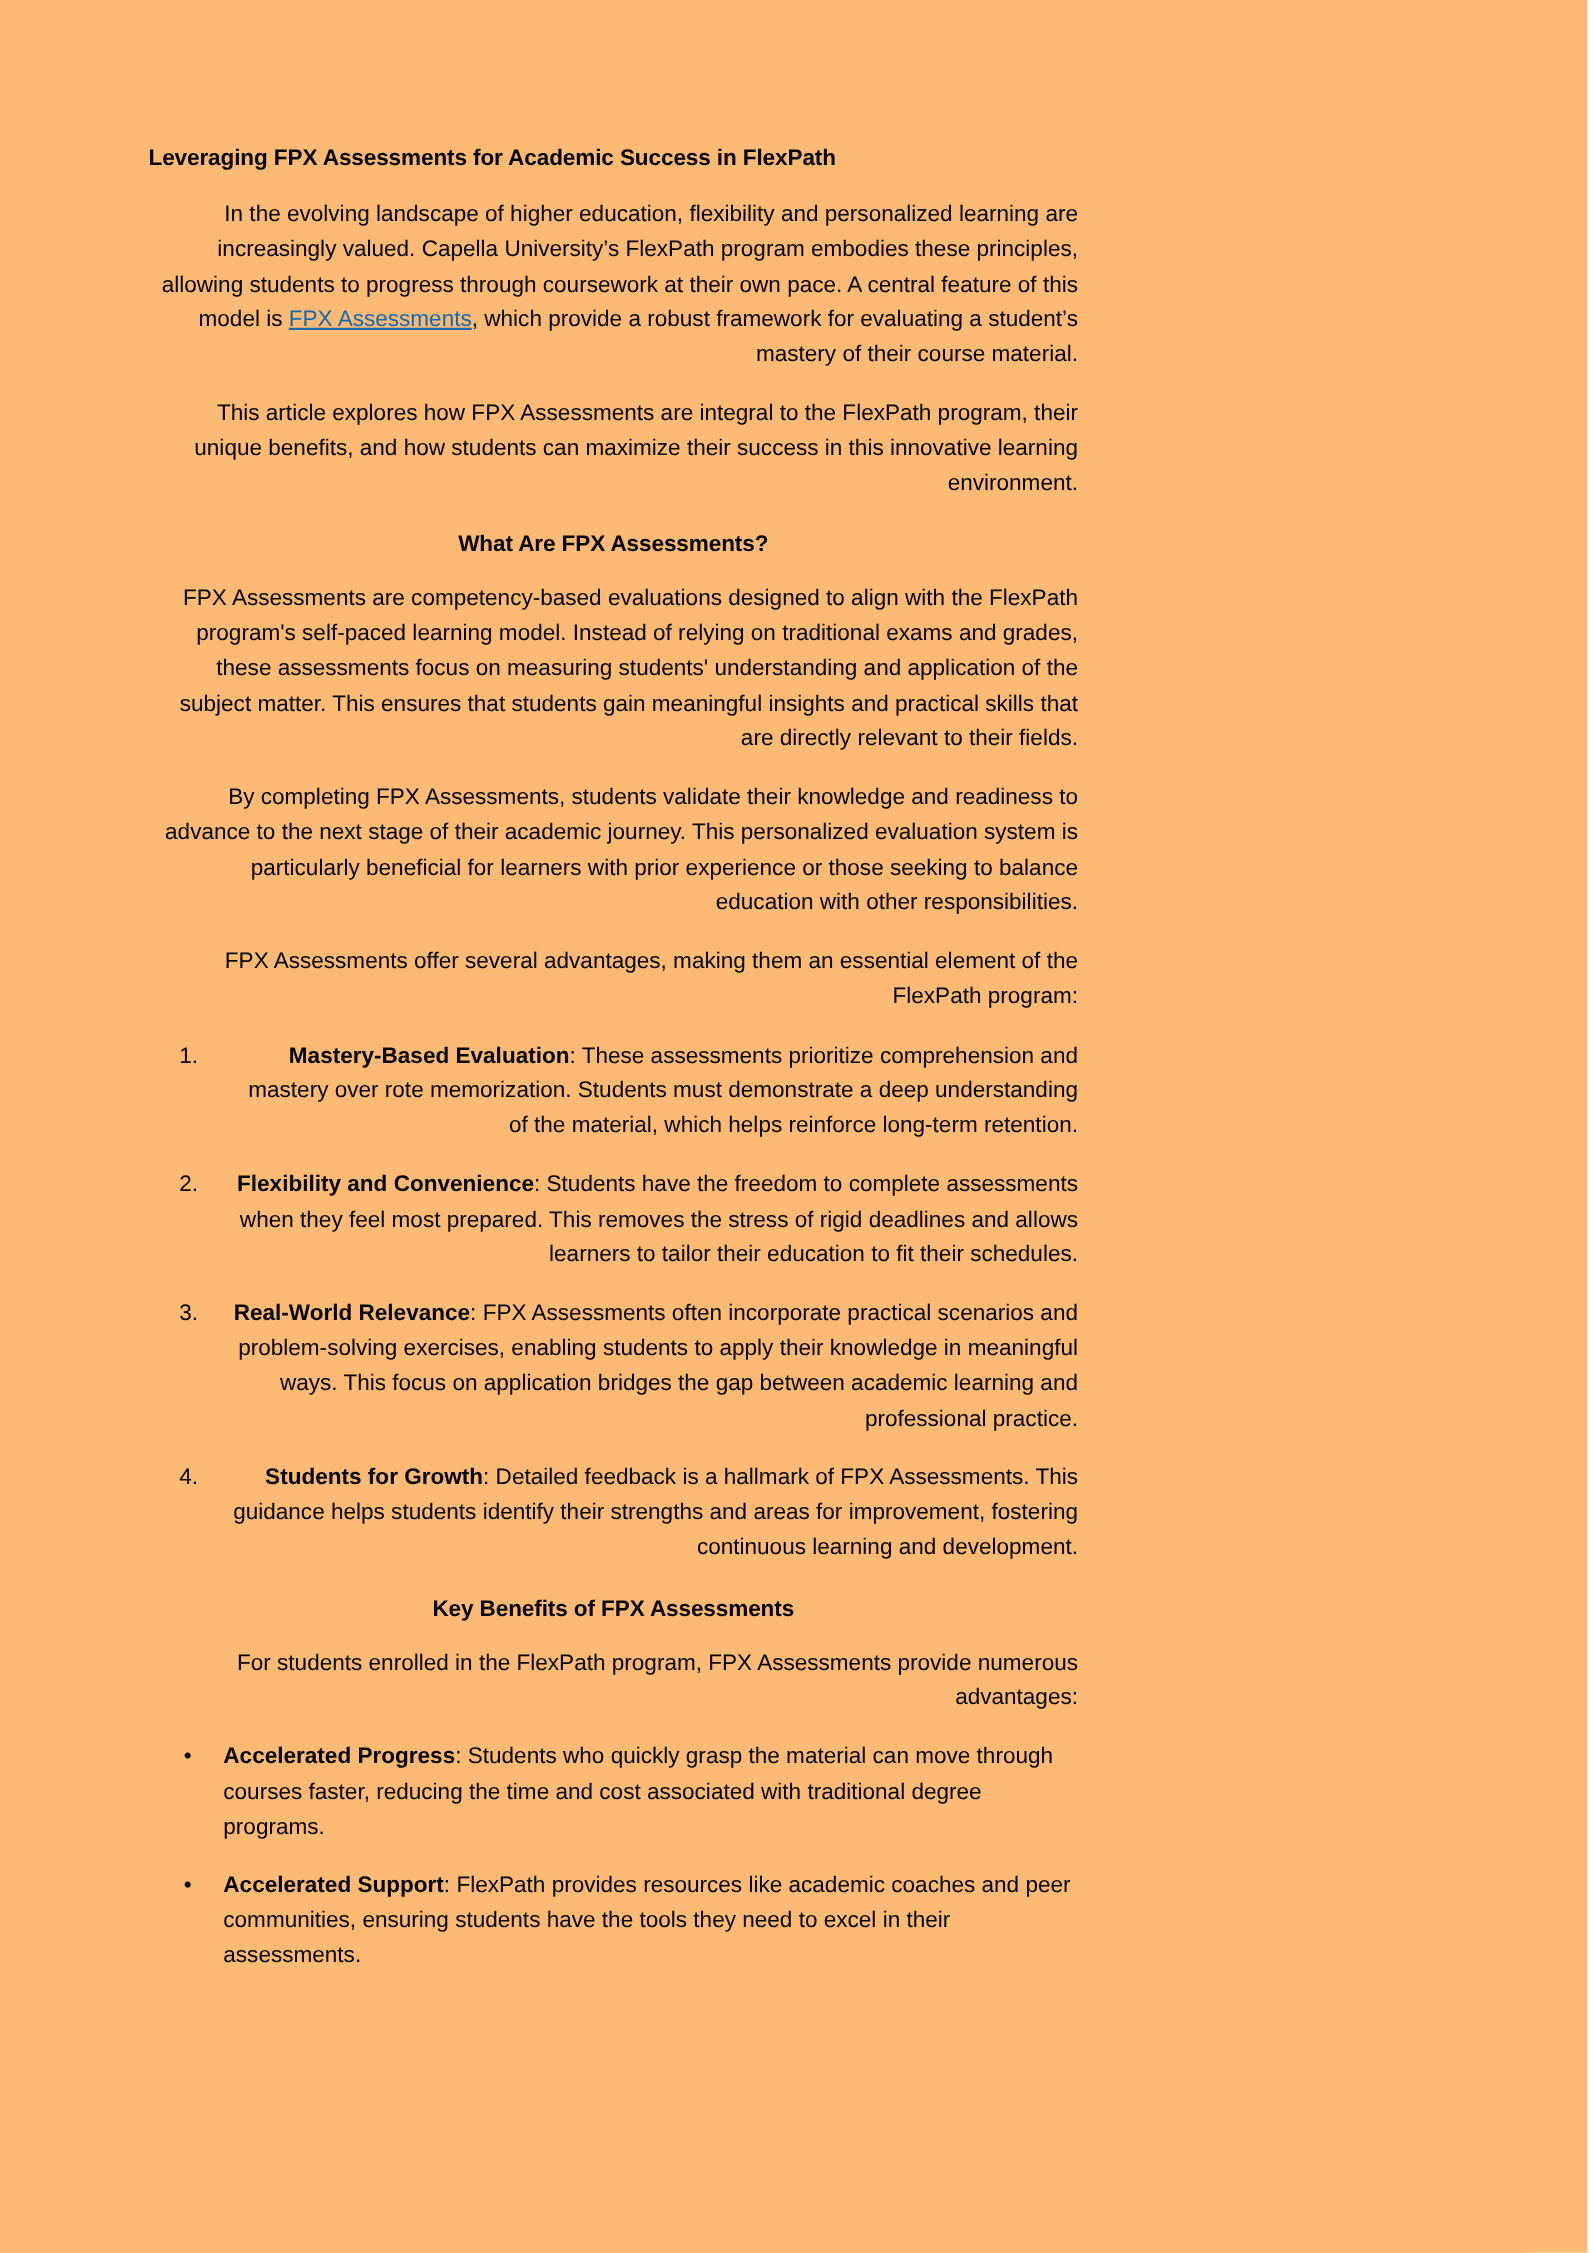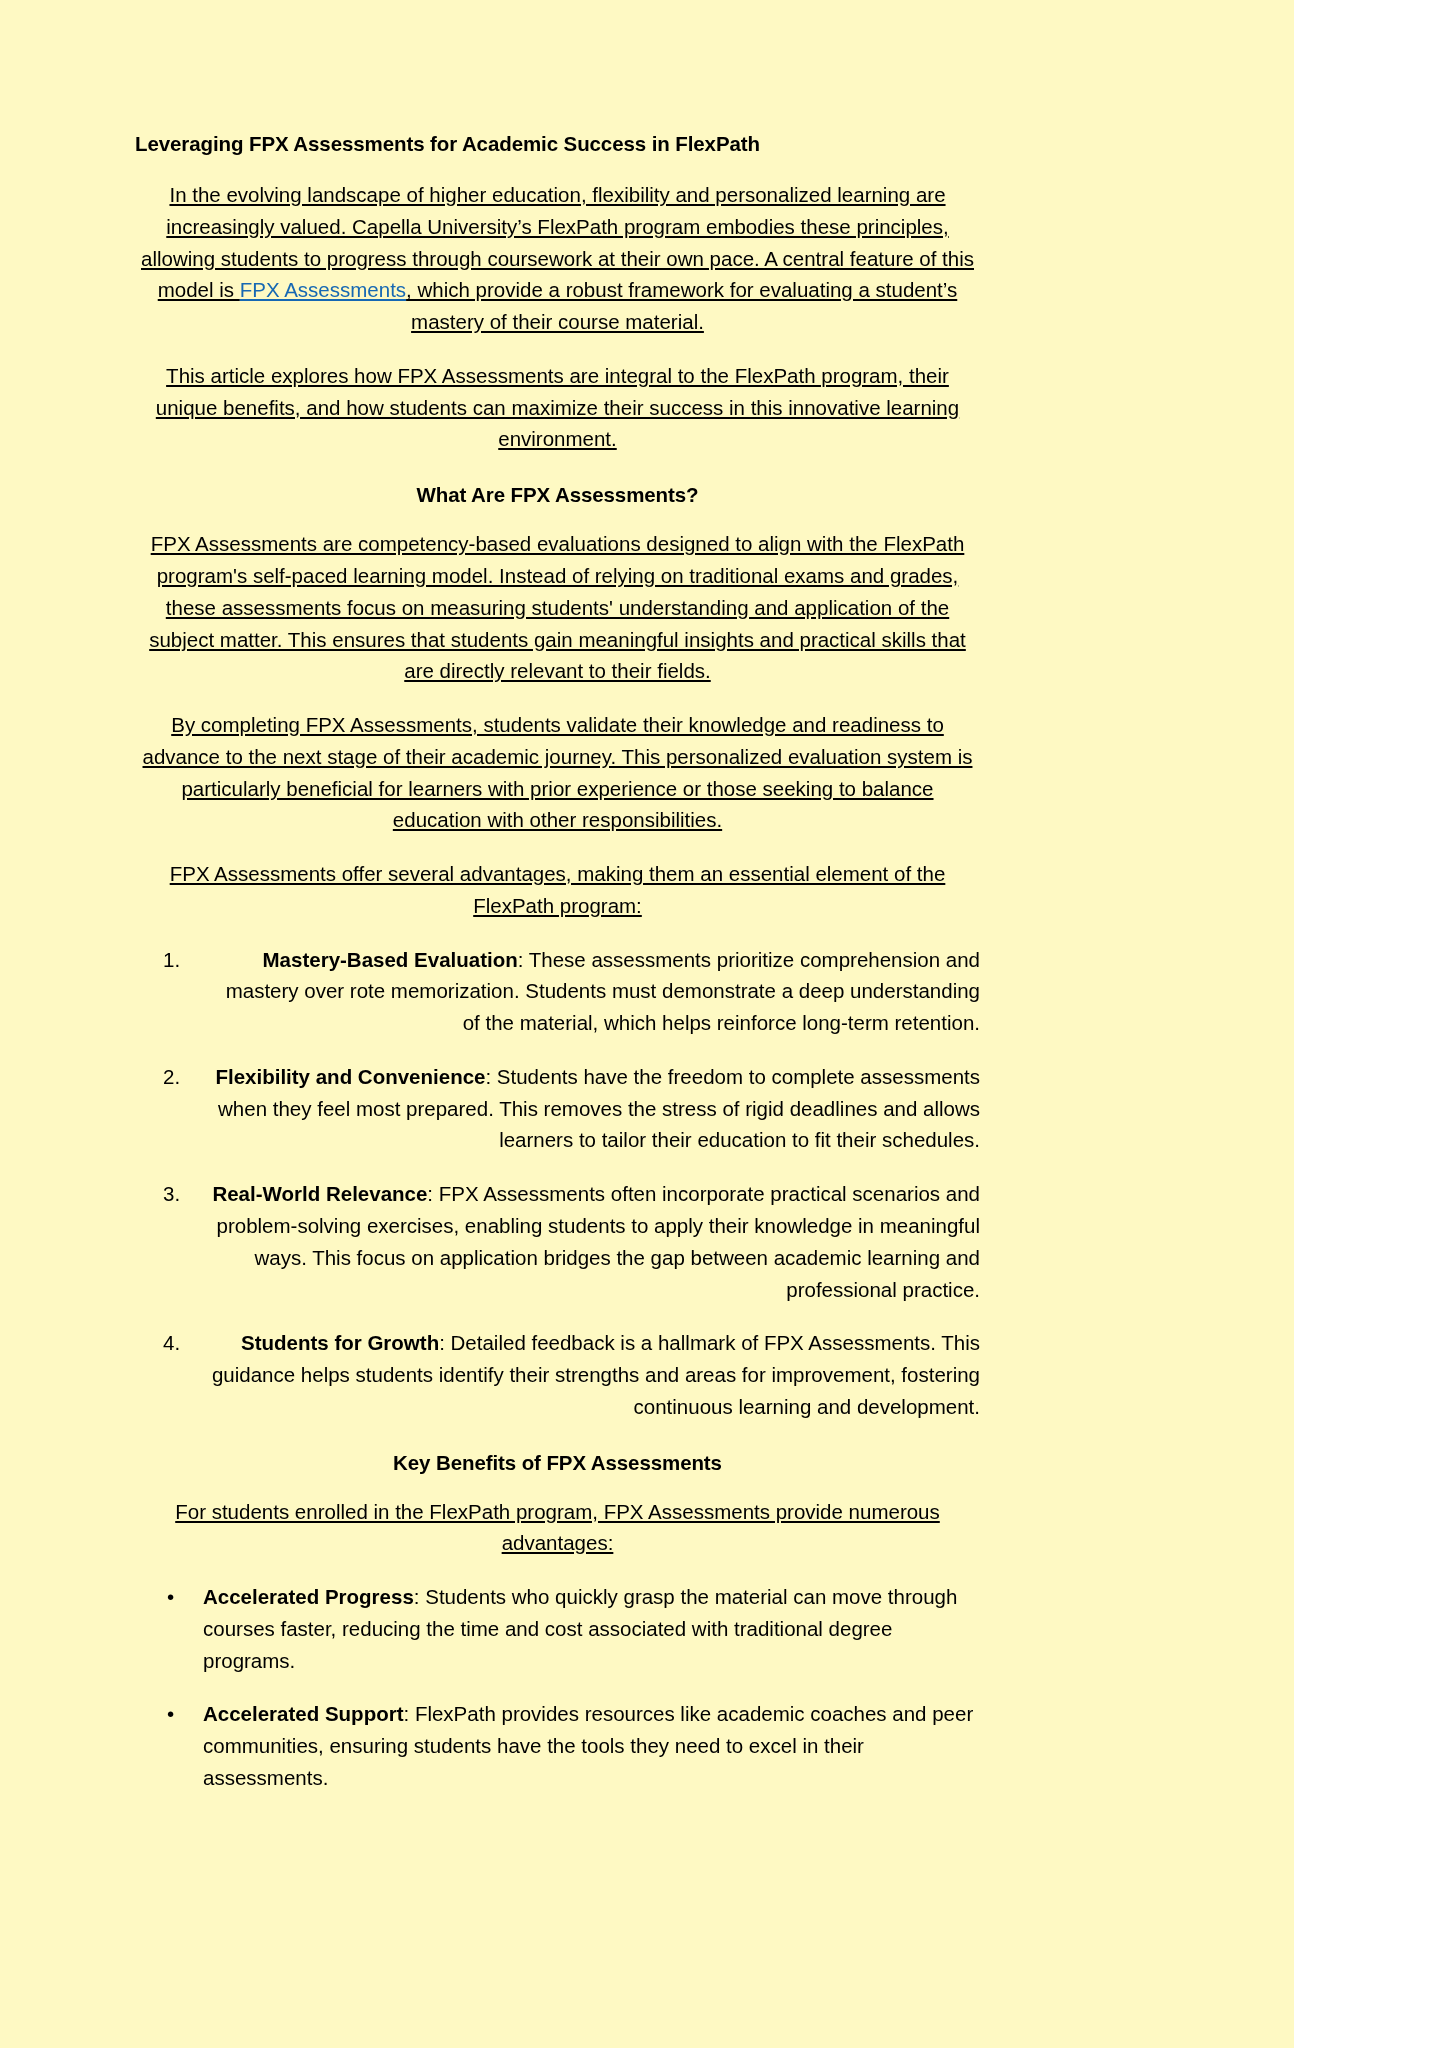--- a/index.html
+++ b/index.html
@@ -7,23 +7,23 @@
     margin: 0;
     padding: 0;
     background: #ffffff;
   }
   body {
     font-family: "Liberation Sans", sans-serif;
     color: #000000;
   }
   .page {
     position: relative;
-    width: 1294px;
+    width: 1443px;
     height: 2048px;
-    background: #fef9c3;
+    background: #fdba74;
     box-sizing: border-box;
     overflow: hidden;
   }
   .content {
     position: absolute;
     left: 135px;
     top: 130px;
     width: 845px;
   }
   h1.doc-title {
@@ -39,22 +39,21 @@
     line-height: 1.32;
     margin: 26px 0 20px 0;
     letter-spacing: -0.1px;
     text-align: center;
   }
   p.body-text {
     font-size: 20.5px;
     font-weight: normal;
     line-height: 1.55;
     margin: 0 0 22px 0;
-    text-align: center;
-    text-decoration: underline;
+    text-align: right;
   }
   p.body-text:last-child {
     margin-bottom: 0;
   }
   a.inline-link {
     color: #1668b3;
     text-decoration: underline;
     text-underline-offset: 2px;
   }
   ol.numbered-list {

